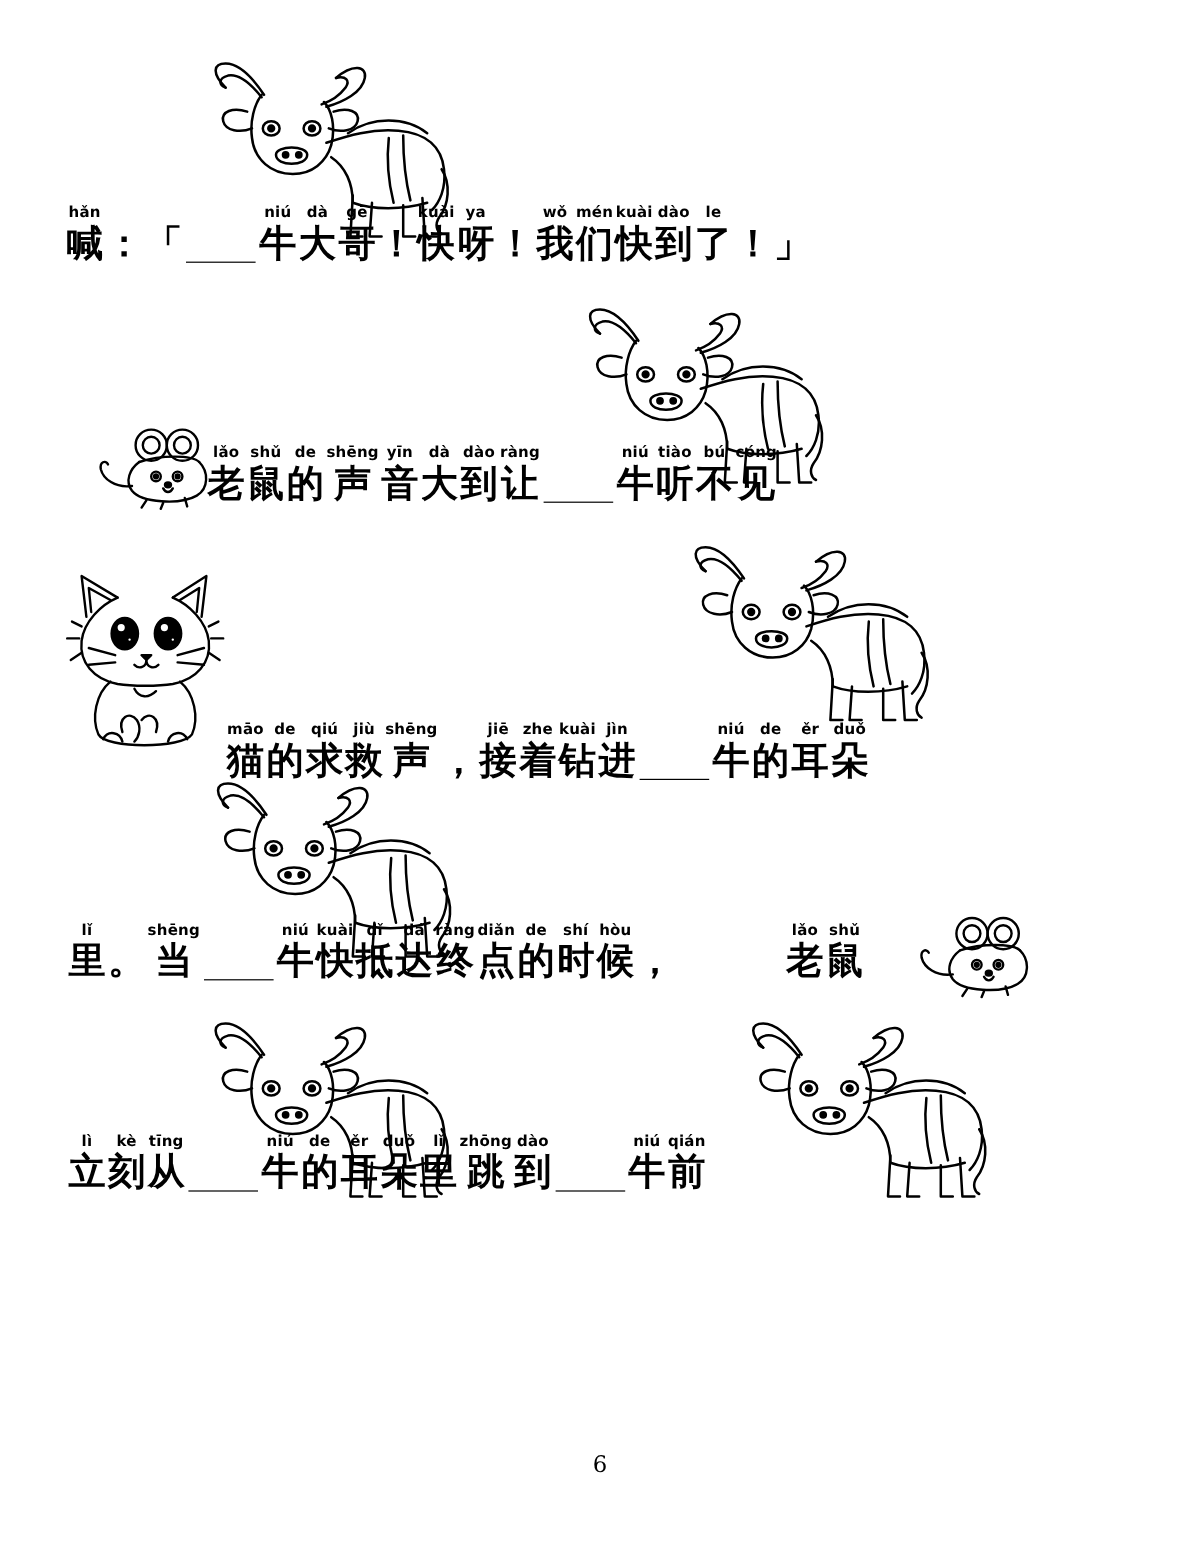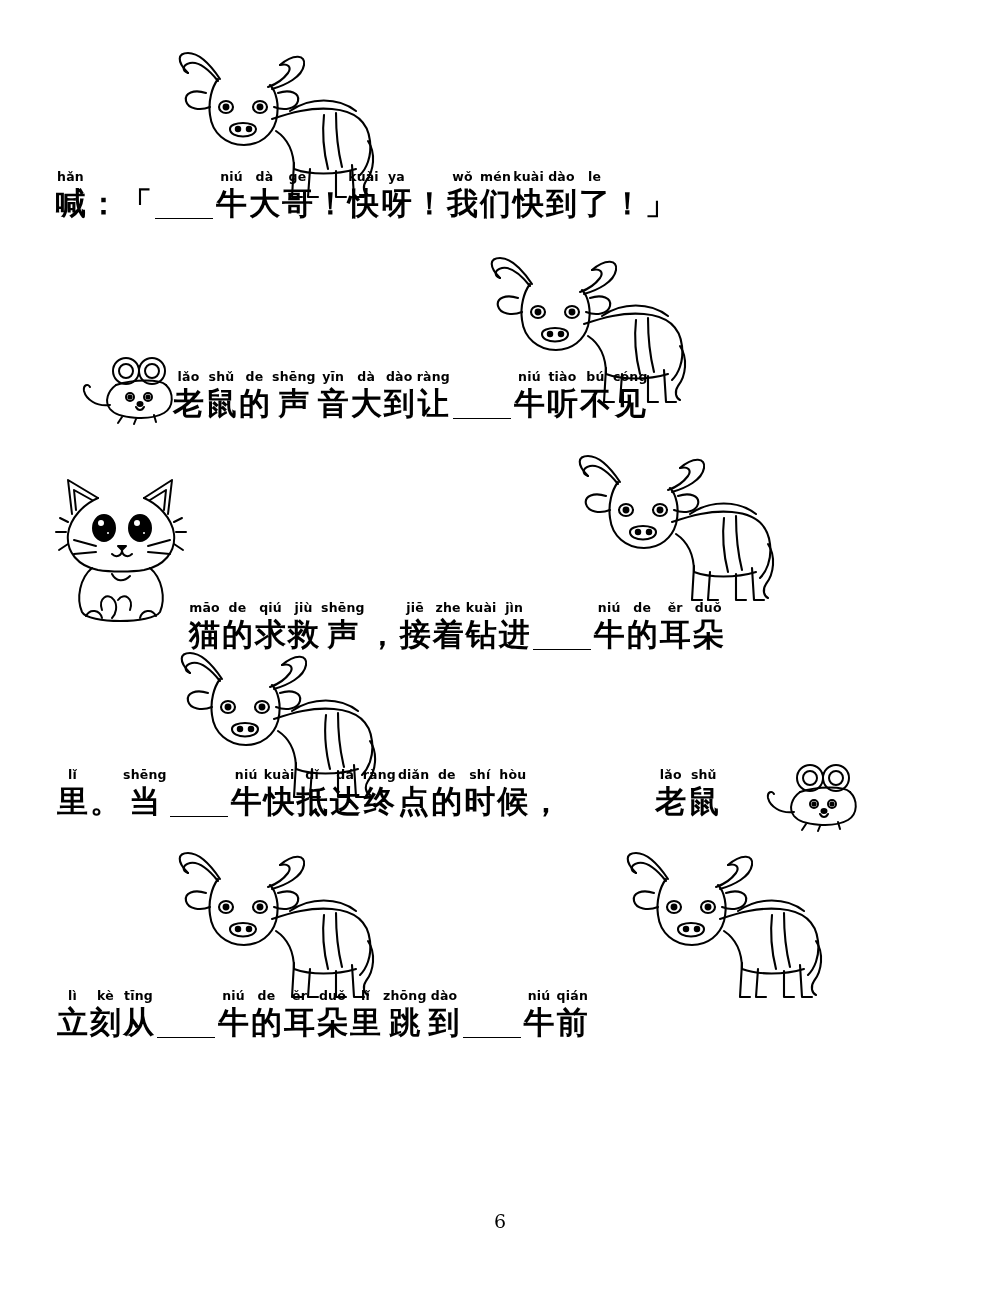--- a/index.html
+++ b/index.html
@@ -642,21 +642,21 @@
       <span class="unit">
         <span class="py">lǎo</span>
         <span class="hz">老</span>
       </span>
       <span class="unit">
         <span class="py">shǔ</span>
         <span class="hz">鼠</span>
       </span>
     </div>
 
-  <div class="line" style="left:56px; top:989px;">
+  <div class="line" style="left:56px; top:944px;">
       <span class="unit">
         <span class="py">lì</span>
         <span class="hz">立</span>
       </span>
       <span class="unit">
         <span class="py">kè</span>
         <span class="hz">刻</span>
       </span>
       <span class="unit">
         <span class="py">tīng</span>

